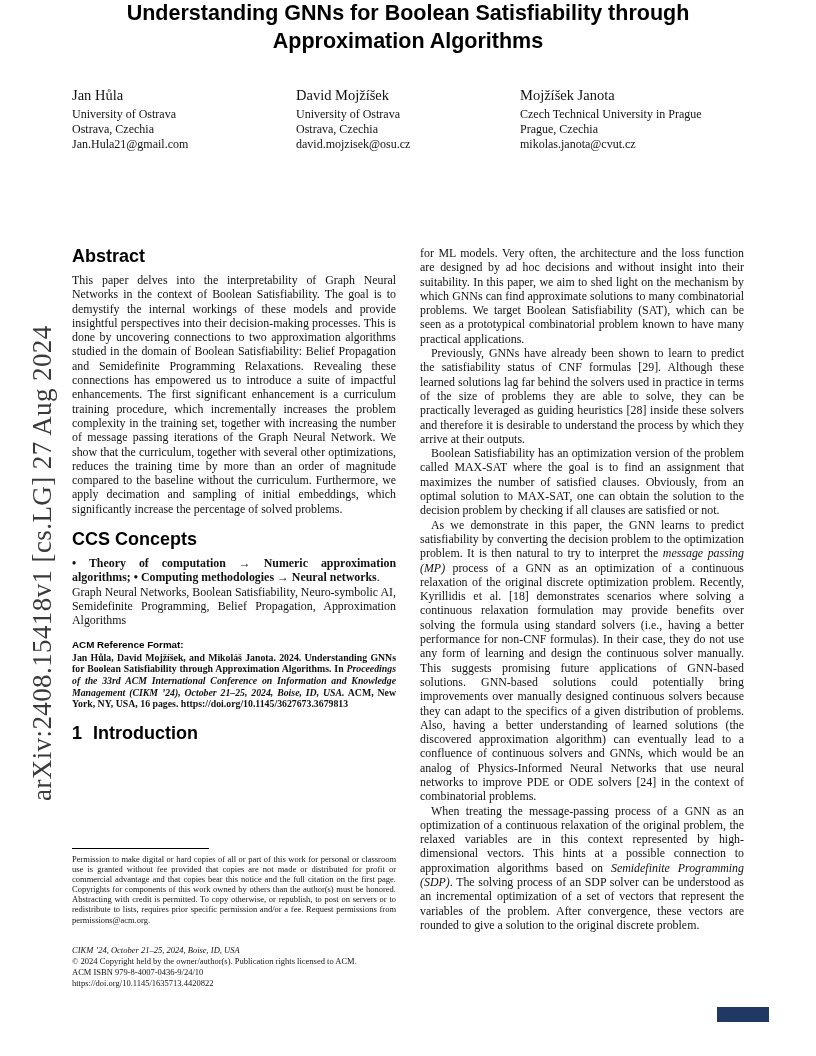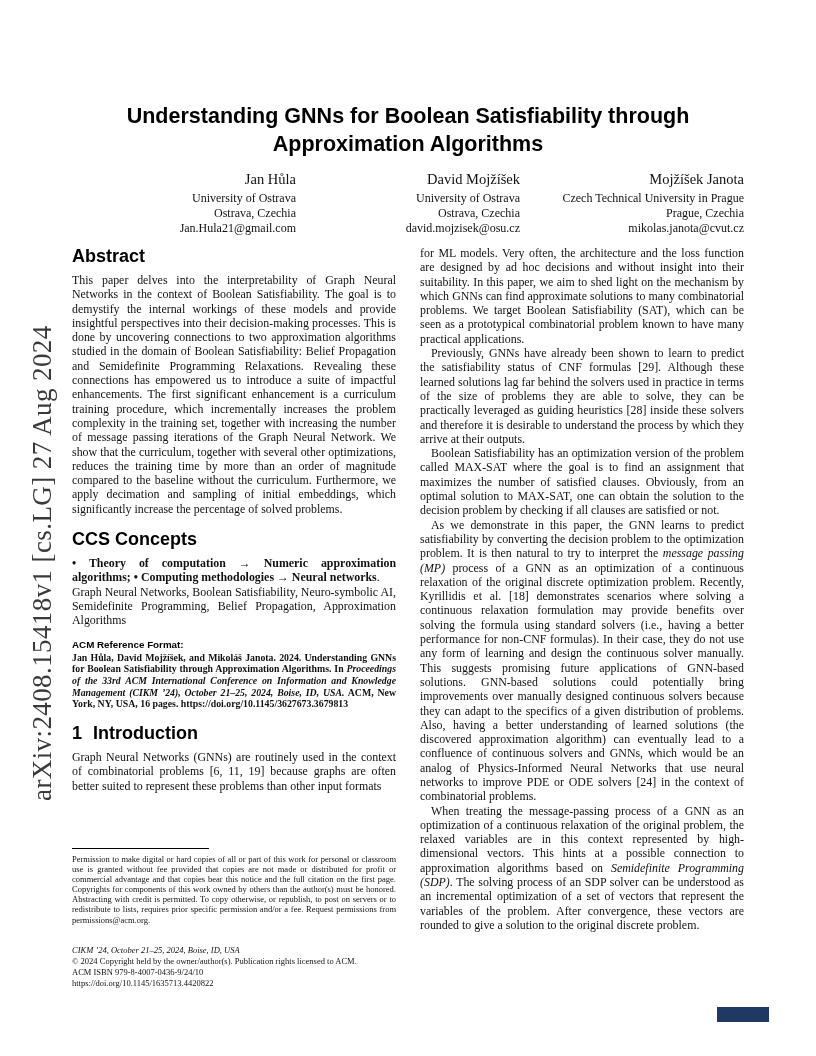--- a/index.html
+++ b/index.html
@@ -13,26 +13,26 @@
   
   .arxiv-watermark {
     position:absolute; top:801px; left:27px;
     transform-origin:0 0; transform:rotate(-90deg);
     white-space:nowrap; font-size:27px; letter-spacing:0.4px;
     color:#3a3a3a; font-family:"Liberation Serif", serif;
   }
 
   
   .title {
-    margin-top:103px; text-align:center;
+    text-align:center;
     font-family:"Liberation Sans", sans-serif; font-weight:bold;
     font-size:21.5px; line-height:1.28; color:#000;
   }
   .authors { display:flex; justify-content:center; margin-top:13px; }
-  .author { width:224px; text-align:right; }
+  .author { width:224px; text-align:left;margin-top:19px; }
   .author .name { font-size:14.5px; margin-bottom:3px; }
   .author .affil, .author .email { font-size:12px; line-height:15px; }
 
   
   .columns { position:absolute; top:246px; left:72px; width:672px; display:flex; gap:24px; }
   .col { width:324px; }
 
   h2.head {
     font-family:"Liberation Sans", sans-serif; font-weight:bold;
     font-size:18px; color:#000; margin:13px 0 6px 0;
@@ -102,21 +102,20 @@
       <p class="body"><span style="font-weight: bold;">• </span><span style="font-weight: bold;">Theory of computation → Numeric approximation algorithms</span><span style="font-weight: bold;">; • </span><span style="font-weight: bold;">Computing methodologies → Neural networks</span><span>.</span></p>
 
       <p class="body">Graph Neural Networks, Boolean Satisfiability, Neuro-symbolic AI, Semidefinite Programming, Belief Propagation, Approximation Algorithms</p>
 
       <div class="ref-head">ACM Reference Format:</div>
       <p class="ref-text"><span>Jan Hůla, David Mojžíšek, and Mikoláš Janota. 2024. Understanding GNNs for Boolean Satisfiability through Approximation Algorithms. In </span><span style="font-style: italic;">Proceedings of the 33rd ACM International Conference on Information and Knowledge Management (CIKM ’24), October 21–25, 2024, Boise, ID, USA.</span><span> ACM, New York, NY, USA, 16 pages. https://doi.org/10.1145/3627673.3679813</span></p>
 
       <h2 class="head">
         <span class="sec-num">1</span><span>Introduction</span>
       </h2>
-      <p class="body">Graph Neural Networks (GNNs) are routinely used in the context of combinatorial problems [6, 11, 19] because graphs are often better suited to represent these problems than other input formats</p>
     </div>
 
     <div class="col">
       <p class="body">for ML models. Very often, the architecture and the loss function are designed by ad hoc decisions and without insight into their suitability. In this paper, we aim to shed light on the mechanism by which GNNs can find approximate solutions to many combinatorial problems. We target Boolean Satisfiability (SAT), which can be seen as a prototypical combinatorial problem known to have many practical applications.</p>
       <p class="body ind">Previously, GNNs have already been shown to learn to predict the satisfiability status of CNF formulas [29]. Although these learned solutions lag far behind the solvers used in practice in terms of the size of problems they are able to solve, they can be practically leveraged as guiding heuristics [28] inside these solvers and therefore it is desirable to understand the process by which they arrive at their outputs.</p>
       <p class="body ind">Boolean Satisfiability has an optimization version of the problem called MAX-SAT where the goal is to find an assignment that maximizes the number of satisfied clauses. Obviously, from an optimal solution to MAX-SAT, one can obtain the solution to the decision problem by checking if all clauses are satisfied or not.</p>
       <p class="body ind"><span>As we demonstrate in this paper, the GNN learns to predict satisfiability by converting the decision problem to the optimization problem. It is then natural to try to interpret the </span><span style="font-style: italic;">message passing (MP)</span><span> process of a GNN as an optimization of a continuous relaxation of the original discrete optimization problem. Recently, Kyrillidis et al. [18] demonstrates scenarios where solving a continuous relaxation formulation may provide benefits over solving the formula using standard solvers (i.e., having a better performance for non-CNF formulas). In their case, they do not use any form of learning and design the continuous solver manually. This suggests promising future applications of GNN-based solutions. GNN-based solutions could potentially bring improvements over manually designed continuous solvers because they can adapt to the specifics of a given distribution of problems. Also, having a better understanding of learned solutions (the discovered approximation algorithm) can eventually lead to a confluence of continuous solvers and GNNs, which would be an analog of Physics-Informed Neural Networks that use neural networks to improve PDE or ODE solvers [24] in the context of combinatorial problems.</span></p>
       <p class="body ind"><span>When treating the message-passing process of a GNN as an optimization of a continuous relaxation of the original problem, the relaxed variables are in this context represented by high-dimensional vectors. This hints at a possible connection to approximation algorithms based on </span><span style="font-style: italic;">Semidefinite Programming (SDP)</span><span>. The solving process of an SDP solver can be understood as an incremental optimization of a set of vectors that represent the variables of the problem. After convergence, these vectors are rounded to give a solution to the original discrete problem.</span></p>
     </div>
 

